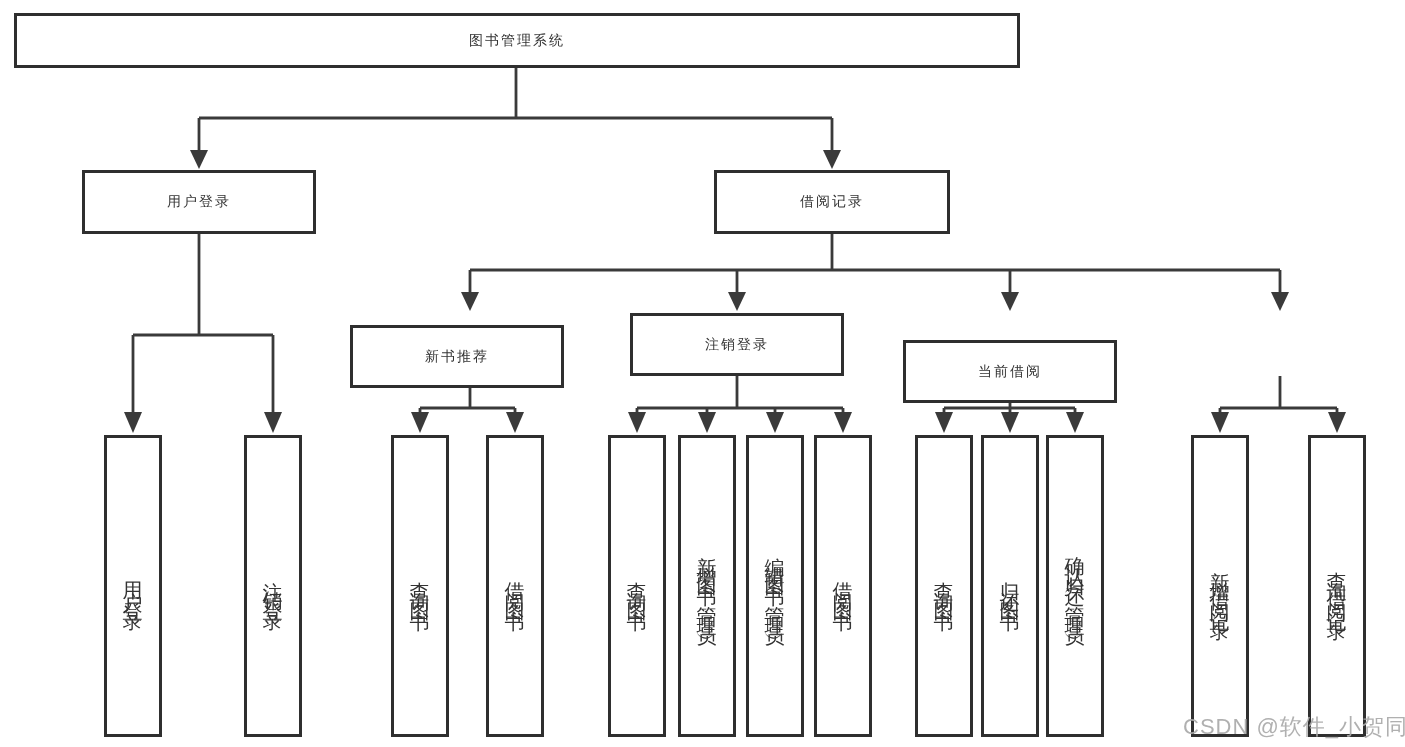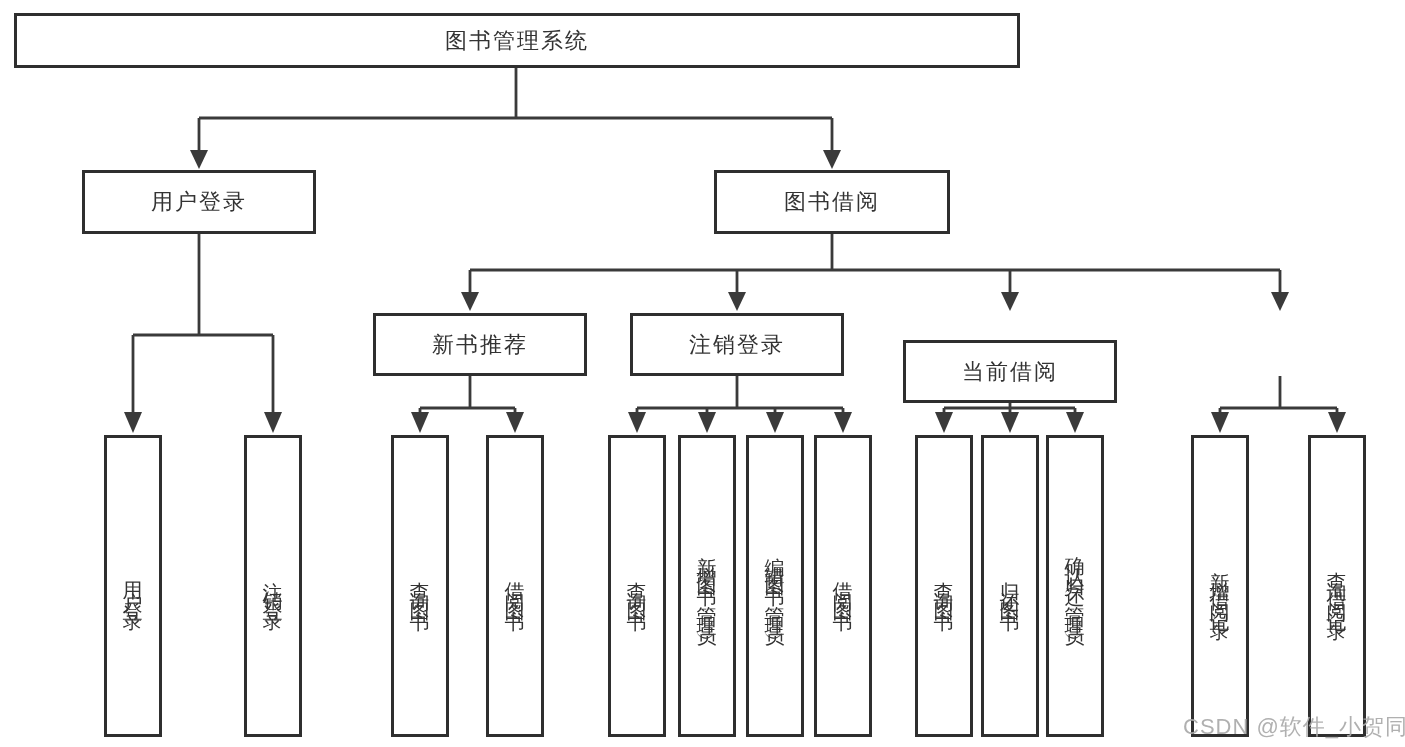--- a/index.html
+++ b/index.html
@@ -12,34 +12,34 @@
   }
   .stage svg{position:absolute; left:0; top:0;}
   .cline{stroke:var(--line); stroke-width:2.8; fill:none;}
   .ctri{fill:var(--line); stroke:none;}
   .box{
     position:absolute; box-sizing:border-box; background:#fff;
     border:3px solid var(--border);
     display:flex; align-items:center; justify-content:center;
     text-align:center;
   }
-  .box-h{font-size:22px; letter-spacing:2px; white-space:nowrap;}
+  .box-h{font-size:14px; letter-spacing:2px; white-space:nowrap;}
   .box-v{font-size:20px;}
   .box-v .vtext{
     writing-mode:vertical-rl; text-orientation:mixed;
     letter-spacing:10px; line-height:1;
   }
   
   .n-root{left:14px; top:13px; width:1006px; height:55px;}
   
   .n-user-login{left:82px; top:170px; width:234px; height:64px;}
   .n-book-mgmt{left:714px; top:170px; width:236px; height:64px;}
   
   .mid{top:313px; height:63px; width:214px;}
-  .n-recommend{left:373px;}
+  .n-recommend{left:350px;margin-top:12px;}
   .n-borrowing{left:630px;}
   .n-current{left:903px;margin-top:27px;}
   .n-records{left:1173px;}
   
   .leaf{top:435px; height:302px; width:58px;}
   .l1{left:104px;} .l2{left:244px;}
   .l3{left:391px;} .l4{left:486px;}
   .l5{left:608px;} .l6{left:678px;} .l7{left:746px;} .l8{left:814px;}
   .l9{left:915px;} .l10{left:981px;} .l11{left:1046px;}
   .l12{left:1191px;} .l13{left:1308px;}
@@ -110,21 +110,21 @@
     <polygon class="ctri" points="1066,412 1084,412 1075,433"></polygon>
     <line class="cline" x1="1220" y1="408" x2="1220" y2="414"></line>
     <polygon class="ctri" points="1211,412 1229,412 1220,433"></polygon>
     <line class="cline" x1="1337" y1="408" x2="1337" y2="414"></line>
     <polygon class="ctri" points="1328,412 1346,412 1337,433"></polygon>
   </svg>
 
   <div class="box box-h n-root">图书管理系统</div>
 
   <div class="box box-h n-user-login">用户登录</div>
-  <div class="box box-h n-book-mgmt">图书借阅</div>
+  <div class="box box-h n-book-mgmt">借阅记录</div>
 
   <div class="box box-h mid n-recommend">新书推荐</div>
   <div class="box box-h mid n-borrowing">注销登录</div>
   <div class="box box-h mid n-current">当前借阅</div>
 
   <div class="box box-v leaf l1">
     <span class="vtext">用户登录</span>
   </div>
   <div class="box box-v leaf l2">
     <span class="vtext">注销登录</span>

